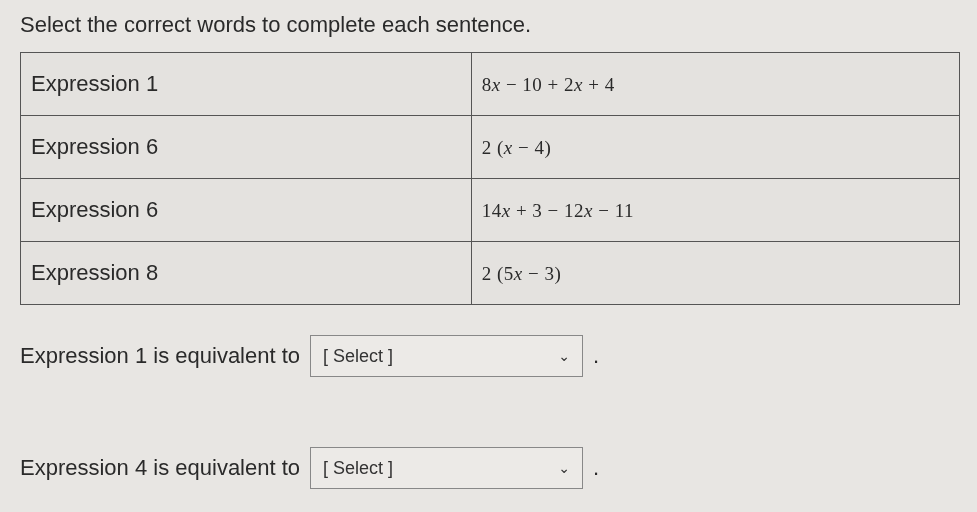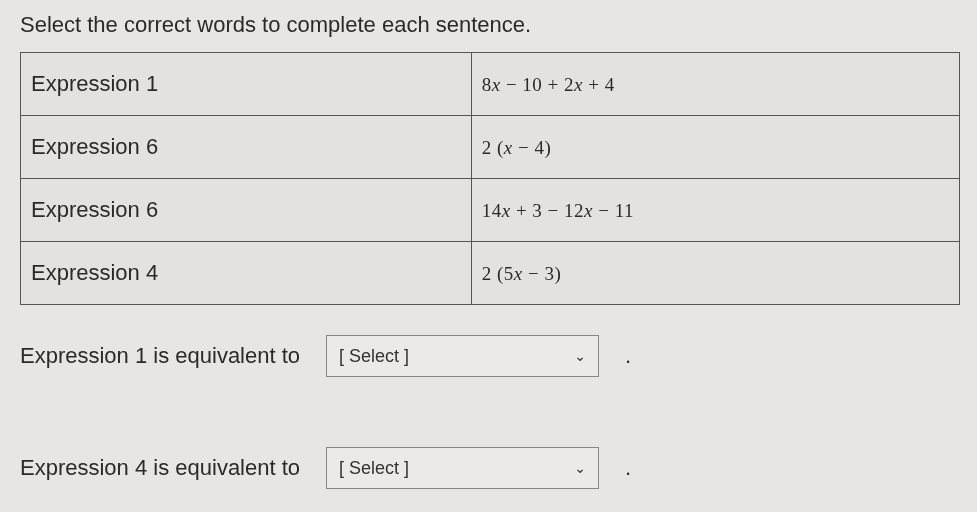--- a/index.html
+++ b/index.html
@@ -38,21 +38,21 @@
       font-family: "Cambria Math", "STIX", "Times New Roman", serif;
       font-size: 19px;
       letter-spacing: 0.5px;
     }
     .math .var {
       font-style: italic;
     }
     .sentence {
       display: flex;
       align-items: center;
-      gap: 26px;
+      gap: 10px;
       margin-bottom: 70px;
       font-size: 22px;
     }
     .select-box {
       display: flex;
       align-items: center;
       justify-content: space-between;
       width: 273px;
       height: 42px;
       border: 1px solid #888;
@@ -86,21 +86,21 @@
     </tr>
     <tr>
       <td>Expression 6</td>
       <td><span class="math">2 (<span class="var">x</span> − 4)</span></td>
     </tr>
     <tr>
       <td>Expression 6</td>
       <td><span class="math">14<span class="var">x</span> + 3 − 12<span class="var">x</span> − 11</span></td>
     </tr>
     <tr>
-      <td>Expression 4</td>
+      <td>Expression 8</td>
       <td><span class="math">2 (5<span class="var">x</span> − 3)</span></td>
     </tr>
   </tbody>
 </table>
 
 <div class="sentence">
   <span>Expression 1 is equivalent to</span>
   <div class="select-box">
     <span class="placeholder">[ Select ]</span>
     <span class="chev">⌄</span>

